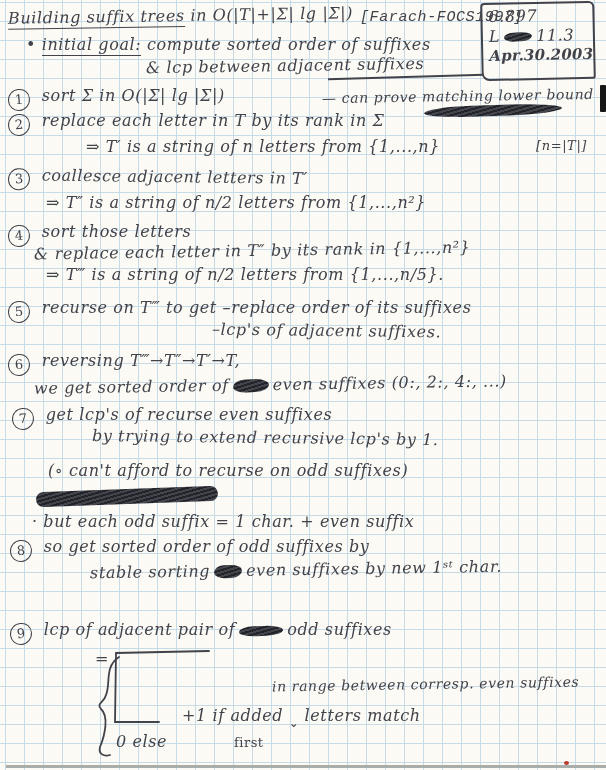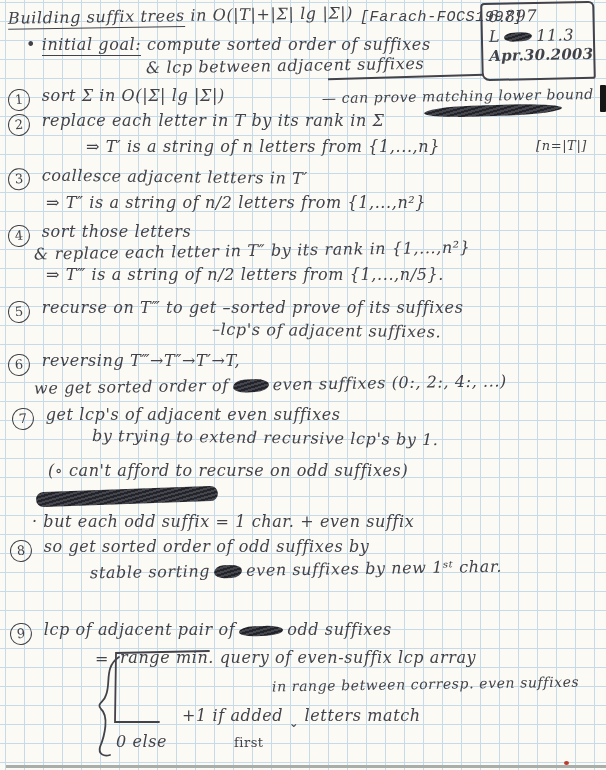--- a/index.html
+++ b/index.html
@@ -119,35 +119,35 @@
 
   <div class="ln" style="left:8px;top:223px;">
     <span class="cnum">4</span>
     <span>sort those letters</span>
   </div>
   <div class="ln r-neg" style="left:34px;top:242px;">&amp; replace each letter in T″ by its rank in {1,...,n²}</div>
   <div class="ln" style="left:46px;top:266px;">⇒ T‴ is a string of n/2 letters from {1,...,n/5}.</div>
 
   <div class="ln" style="left:8px;top:299px;">
     <span class="cnum">5</span>
-    <span>recurse on T‴ to get –sorted prove of its suffixes</span>
+    <span>recurse on T‴ to get –replace order of its suffixes</span>
   </div>
   <div class="ln r-pos" style="left:212px;top:322px;">–lcp's of adjacent suffixes.</div>
 
   <div class="ln" style="left:8px;top:352px;">
     <span class="cnum">6</span>
     <span>reversing T‴→T″→T′→T,</span>
   </div>
   <div class="ln r-neg" style="left:34px;top:376px;">
     <span>we get sorted order of</span><span class="scrib" style="width:36px;height:13px;"></span><span>even suffixes (0:, 2:, 4:, ...)</span>
   </div>
 
   <div class="ln" style="left:12px;top:406px;">
     <span class="cnum">7</span>
-    <span>get lcp's of adjacent even suffixes</span>
+    <span>get lcp's of recurse even suffixes</span>
   </div>
   <div class="ln r-pos" style="left:92px;top:429px;">by trying to extend recursive lcp's by 1.</div>
 
   <div class="ln" style="left:12px;top:462px;margin-left:36px;">(∘ can't afford to recurse on odd suffixes)</div>
 
   <span class="scrib" style="position:absolute;left:32px;top:489px;width:182px;height:15px;border-radius:8px;"></span>
 
   <div class="ln" style="left:32px;top:513px;">· but each odd suffix = 1 char. + even suffix</div>
 
   <div class="ln" style="left:10px;top:538px;">
@@ -163,21 +163,20 @@
     <span>lcp of adjacent pair of</span><span class="scrib" style="width:44px;height:10px;"></span><span>odd suffixes</span>
   </div>
 
   <div class="ln" style="left:95px;top:650px;">=</div>
 
   <svg id="brace" width="135" height="128" viewBox="0 0 135 128">
     <path d="M 124 13 L 31 15 L 30 84 L 74 84"></path>
     <path d="M 34 19 C 19 29, 26 45, 21 57 C 19 65, 11 65, 16 71 C 24 78, 20 97, 15 109 C 13 116, 19 119, 25 117"></path>
   </svg>
 
-  <div class="ln" style="left:120px;top:649px;">range min. query of even-suffix lcp array</div>
   <div class="ln mid r-neg" style="left:272px;top:676px;">in range between corresp. even suffixes</div>
 
   <div class="ln" style="left:162px;top:707px;margin-left:20px;">
     <span>+1 if added</span>
     <span class="caret">⌄</span>
     <span>letters match</span>
   </div>
   <div class="ln insert-word" style="left:234px;top:736px;">first</div>
   <div class="ln" style="left:116px;top:733px;">0 else</div>
 

